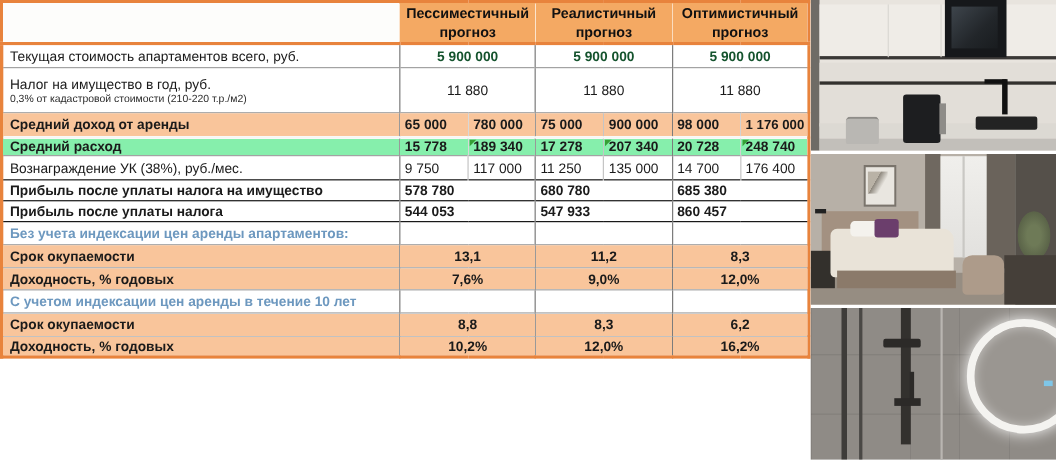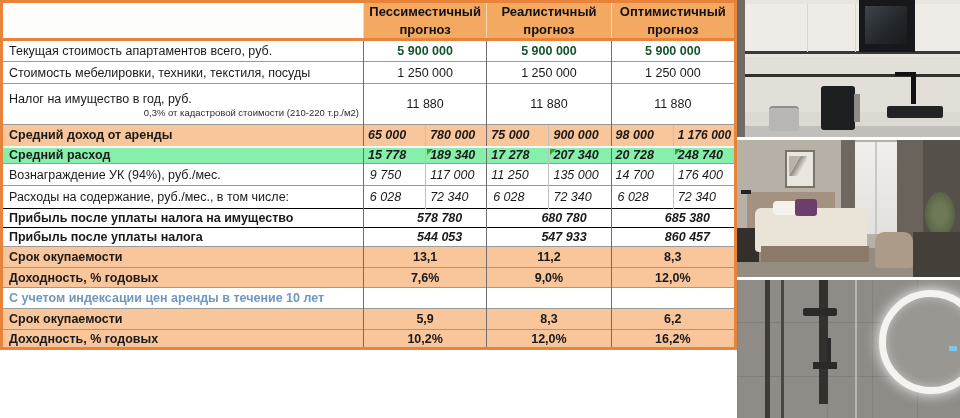--- a/index.html
+++ b/index.html
@@ -8,38 +8,38 @@
           font-family: "Liberation Sans", sans-serif; overflow: hidden; }
 
   
   .tablewrap { position: absolute; left: 0; top: 0; width: 737px; }
   table { border-collapse: collapse; table-layout: fixed; width: 737px;
           border: 3px solid #E8833C; }
   td { border-left: 1px solid #BFBFBF; border-top: 1px solid #9A9A9A;
        font-size: 12.5px; color: #1a1a1a; padding: 0 4px; overflow: hidden;
        white-space: nowrap; vertical-align: middle; position: relative; }
   td.lbl { text-align: left; padding-left: 6px; border-left: none; }
-  td.num { text-align: right; padding-right: 24px; font-style: italic; }
+  td.num { padding-right: 24px; }
   td.ctr { text-align: center; }
   .b  { font-weight: bold; }
   .gb { border-left: 1px solid #6E6E6E; }
 
   tr.hdr td { background: #F4A963; font-weight: bold; text-align: center;
               font-size: 13px; line-height: 1.35; white-space: normal;
               border-top: none; border-left: 1px solid #FBD9B8;
               border-bottom: 3px solid #E8833C; color: #111; }
   tr.hdr td.corner { background: #FDFDFB; border-left: none; }
 
   tr.orange td { background: #F9C59B; }
   tr.gray td   { background: #86efac; border-top: 2px solid #F6F6F4; }
   tr.blk td    { border-top: 1px solid #000; }
   tr.blue td.lbl { color: #6D98BF; font-weight: bold; }
   .bluev { color: #14532d; font-weight: bold; }
   .note { display: block; font-size: 9.5px; font-weight: normal; color: #2b2b2b;
-          margin-top: -1px; text-align: right; }
+          margin-top: -1px; }
   .rowlabel2 { display: block; line-height: 1.45; }
   .tri { position: absolute; left: 1px; top: 1px; width: 0; height: 0;
          border-top: 6px solid #35A035; border-right: 6px solid transparent; }
 
   
   .photos { position: absolute; left: 737px; top: 0; width: 223px; height: 418px;
             background: #fff; }
   .photo { position: absolute; left: 0; width: 223px; overflow: hidden; }
   .photo div { position: absolute; }
   .ph-kitchen  { top: 0;   height: 137px; background: #E8E4DE; }
@@ -141,26 +141,20 @@
         <td colspan="2" class="gb">Оптимистичный прогноз</td>
       </tr>
 
       <tr style="height:22px">
         <td class="lbl">Текущая стоимость апартаментов всего, руб.</td>
         <td colspan="2" class="ctr bluev gb">5 900 000</td>
         <td colspan="2" class="ctr bluev gb">5 900 000</td>
         <td colspan="2" class="ctr bluev gb">5 900 000</td>
       </tr>
 
-      <tr style="height:22px">
-        <td class="lbl">Стоимость мебелировки, техники, текстиля, посуды</td>
-        <td colspan="2" class="ctr gb">1 250 000</td>
-        <td colspan="2" class="ctr gb">1 250 000</td>
-        <td colspan="2" class="ctr gb">1 250 000</td>
-      </tr>
 
       <tr style="height:41px">
         <td class="lbl">
           <span class="rowlabel2">Налог на имущество в год, руб.</span>
           <span class="note">0,3% от кадастровой стоимости (210-220 т.р./м2)</span>
         </td>
         <td colspan="2" class="ctr gb">11 880</td>
         <td colspan="2" class="ctr gb">11 880</td>
         <td colspan="2" class="ctr gb">11 880</td>
       </tr>
@@ -180,54 +174,51 @@
         <td class="lbl b">Средний расход</td>
         <td class="num b gb">15 778</td>
         <td class="num b"><span class="tri"></span><span>189 340</span></td>
         <td class="num b gb">17 278</td>
         <td class="num b"><span class="tri"></span><span>207 340</span></td>
         <td class="num b gb">20 728</td>
         <td class="num b"><span class="tri"></span><span>248 740</span></td>
       </tr>
 
       <tr style="height:22px">
-        <td class="lbl">Вознаграждение  УК (94%), руб./мес.</td>
+        <td class="lbl">Вознаграждение  УК (38%), руб./мес.</td>
         <td class="num gb">9 750</td>
         <td class="num">117 000</td>
         <td class="num gb">11 250</td>
         <td class="num">135 000</td>
         <td class="num gb">14 700</td>
         <td class="num">176 400</td>
       </tr>
 
-      <tr style="height:23px">
-        <td class="lbl">Расходы на содержание, руб./мес., в том числе:</td>
-        <td class="num gb">6 028</td>
-        <td class="num">72 340</td>
-        <td class="num gb">6 028</td>
-        <td class="num">72 340</td>
-        <td class="num gb">6 028</td>
-        <td class="num">72 340</td>
-      </tr>
 
 
       <tr class="blk" style="height:19px">
         <td class="lbl b">Прибыль после уплаты налога на имущество</td>
         <td colspan="2" class="num b gb">578 780</td>
         <td colspan="2" class="num b gb">680 780</td>
         <td colspan="2" class="num b gb">685 380</td>
       </tr>
 
       <tr class="blk" style="height:19px">
         <td class="lbl b">Прибыль после уплаты налога</td>
         <td colspan="2" class="num b gb">544 053</td>
         <td colspan="2" class="num b gb">547 933</td>
         <td colspan="2" class="num b gb">860 457</td>
       </tr>
 
+      <tr class="blue blk" style="height:21px">
+        <td class="lbl">Без учета индексации цен аренды апартаментов:</td>
+        <td colspan="2" class="gb"></td>
+        <td colspan="2" class="gb"></td>
+        <td colspan="2" class="gb"></td>
+      </tr>
 
       <tr class="orange" style="height:21px">
         <td class="lbl b">Срок окупаемости</td>
         <td colspan="2" class="ctr b gb">13,1</td>
         <td colspan="2" class="ctr b gb">11,2</td>
         <td colspan="2" class="ctr b gb">8,3</td>
       </tr>
 
       <tr class="orange" style="height:20px">
         <td class="lbl b">Доходность, % годовых</td>
@@ -238,21 +229,21 @@
 
       <tr class="blue" style="height:21px">
         <td class="lbl">С учетом индексации цен аренды в течение 10 лет</td>
         <td colspan="2" class="gb"></td>
         <td colspan="2" class="gb"></td>
         <td colspan="2" class="gb"></td>
       </tr>
 
       <tr class="orange" style="height:21px">
         <td class="lbl b">Срок окупаемости</td>
-        <td colspan="2" class="ctr b gb">5,9</td>
+        <td colspan="2" class="ctr b gb">8,8</td>
         <td colspan="2" class="ctr b gb">8,3</td>
         <td colspan="2" class="ctr b gb">6,2</td>
       </tr>
 
       <tr class="orange" style="height:19px">
         <td class="lbl b">Доходность, % годовых</td>
         <td colspan="2" class="ctr b gb">10,2%</td>
         <td colspan="2" class="ctr b gb">12,0%</td>
         <td colspan="2" class="ctr b gb">16,2%</td>
       </tr>

